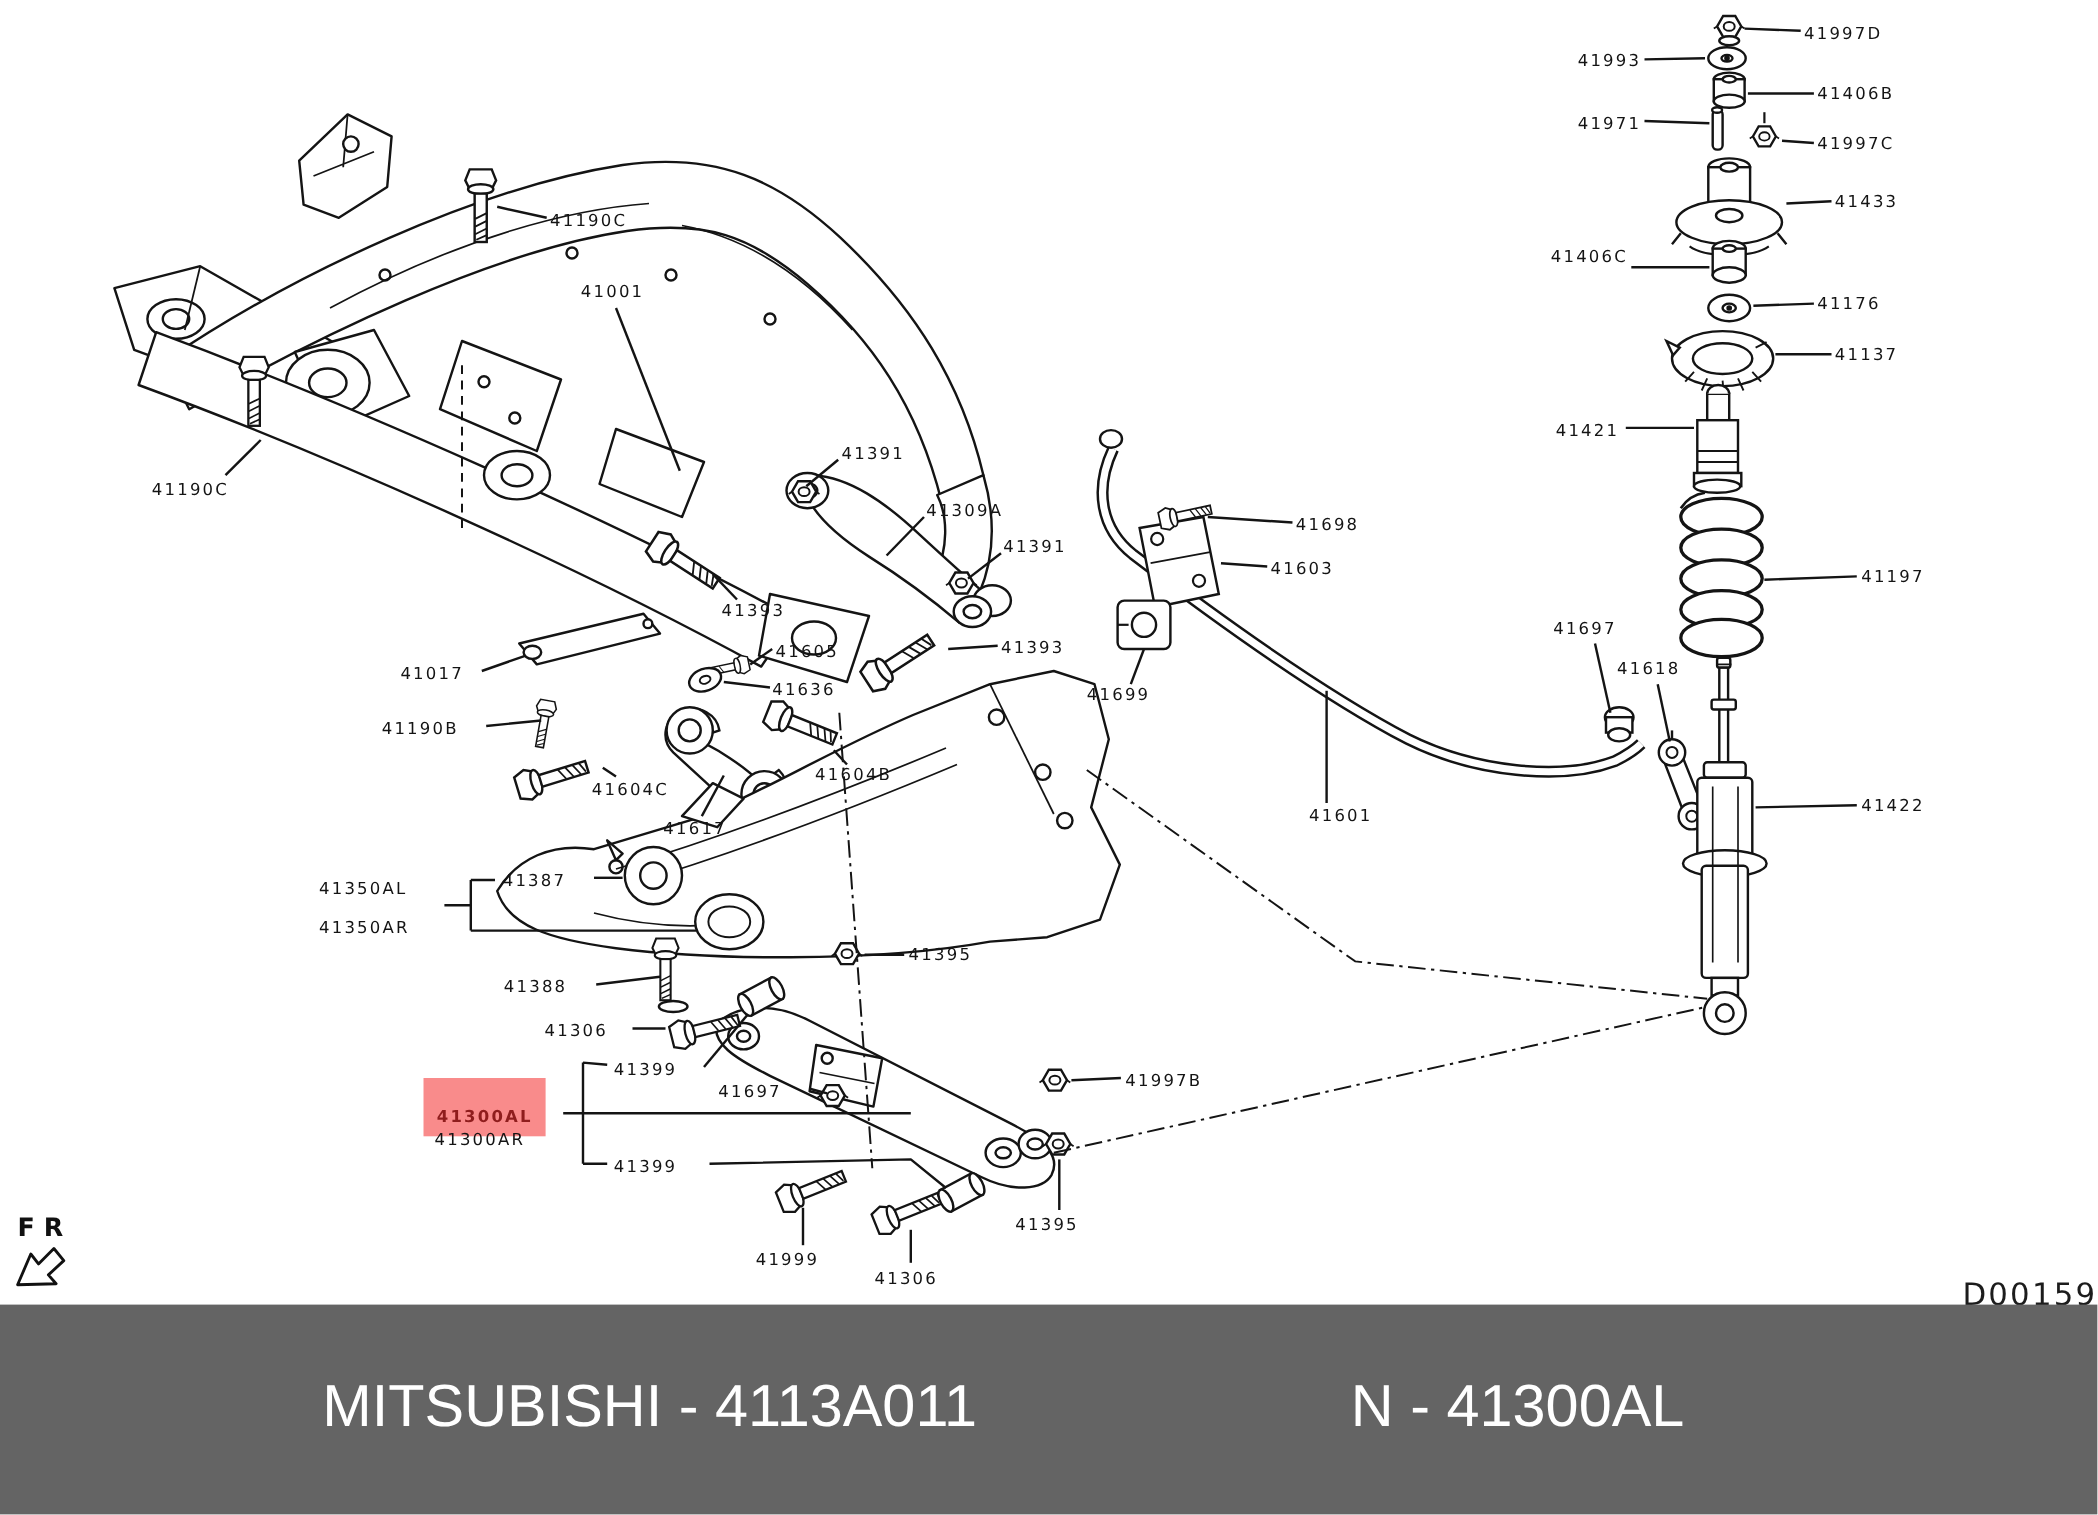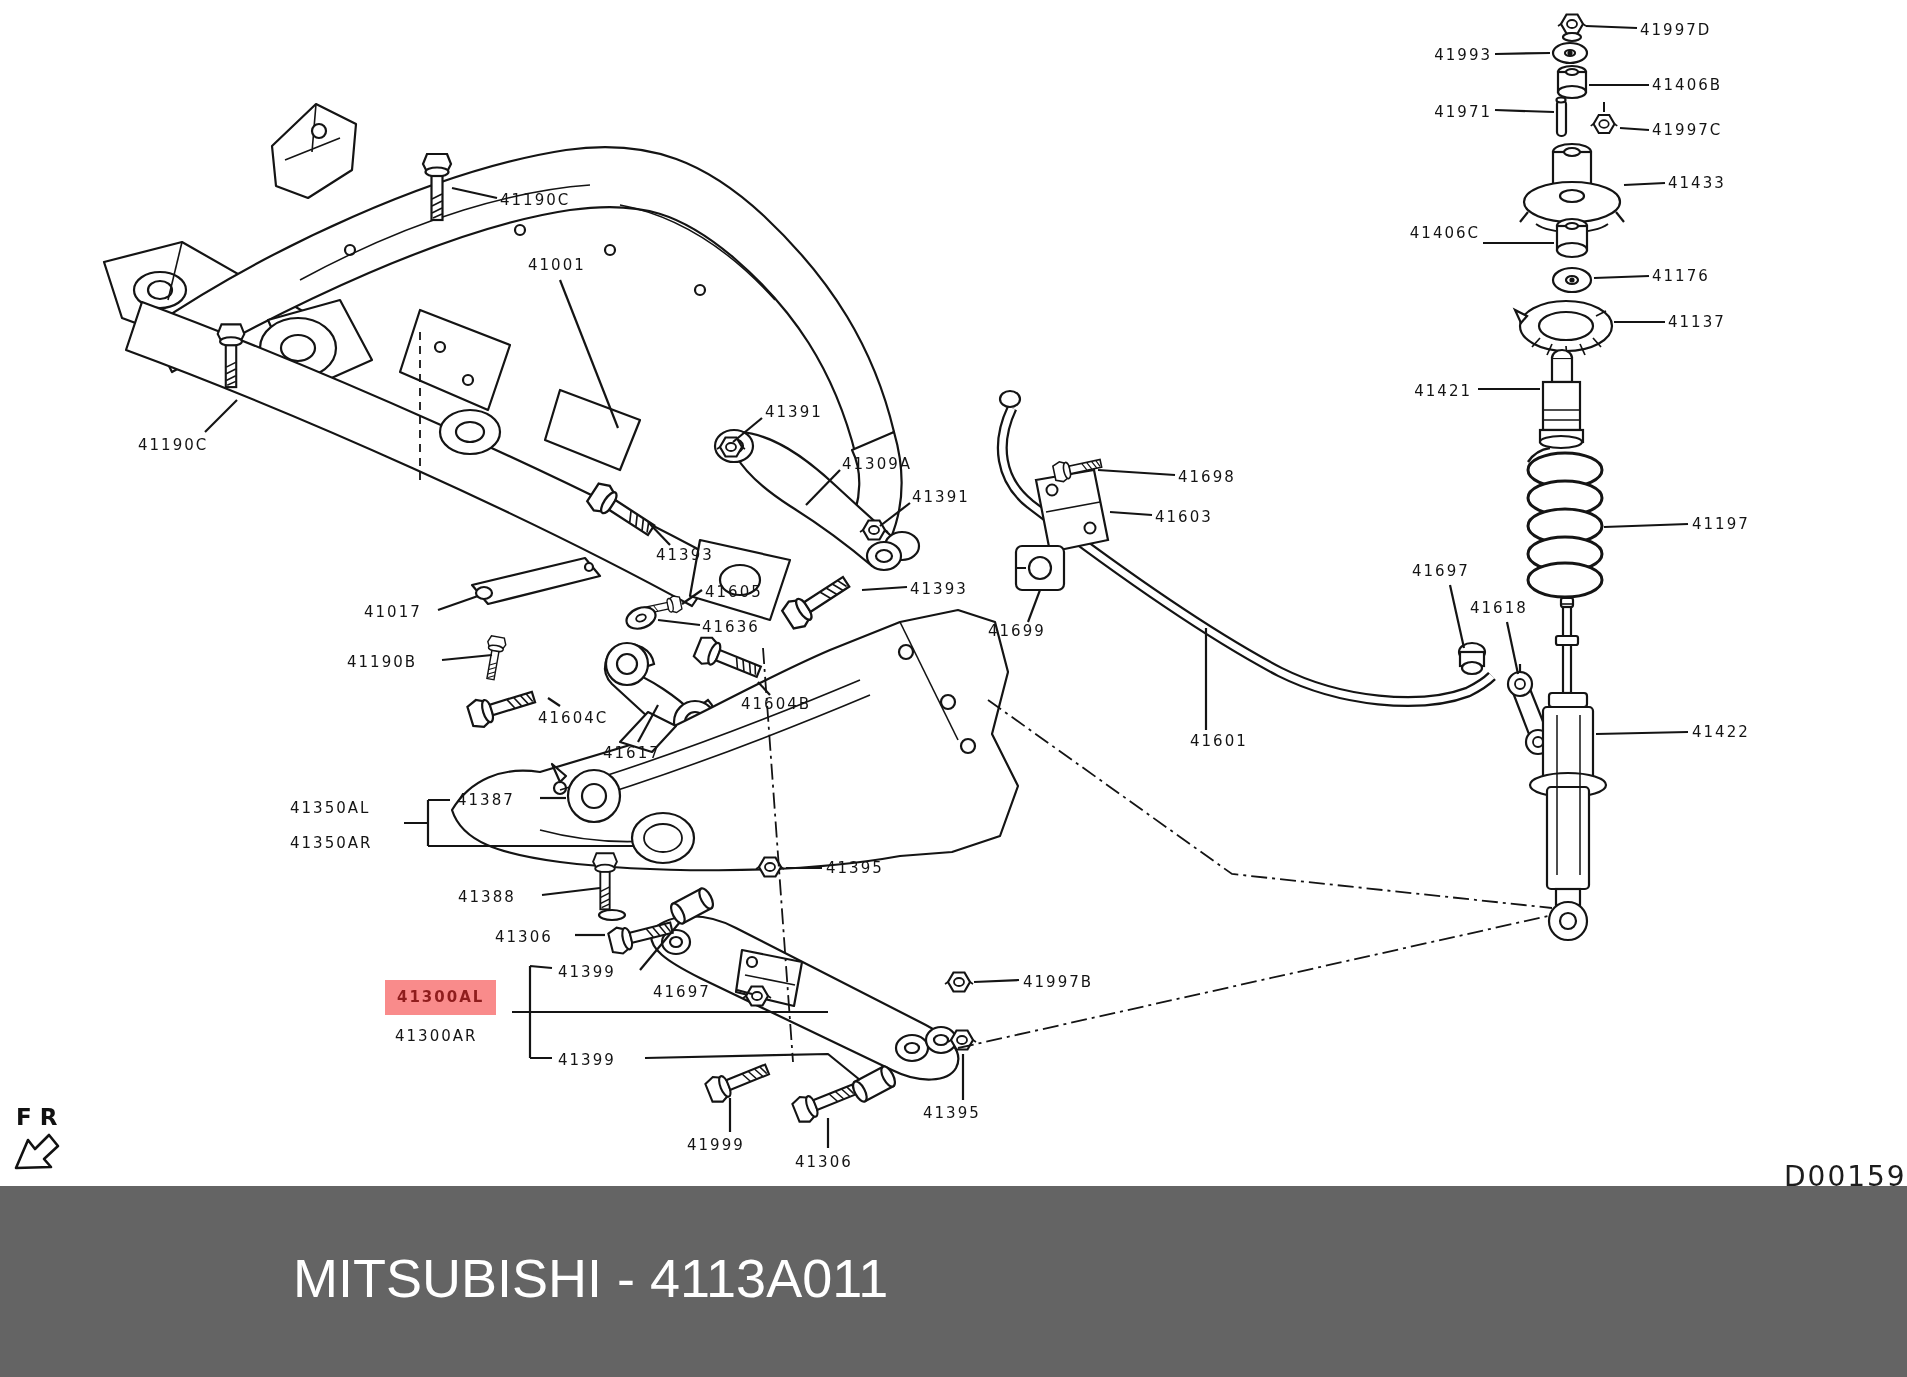--- a/index.html
+++ b/index.html
@@ -3,21 +3,21 @@
 <meta charset="utf-8">
 <style>
   html,body{margin:0;padding:0;background:#ffffff;}
   #stage{position:relative;width:1907px;height:1377px;background:#ffffff;overflow:hidden;
          font-family:"DejaVu Sans", sans-serif;}
   #drawing{position:absolute;left:0;top:0;width:1907px;height:1377px;}
   .plabel{position:absolute;font-size:15px;letter-spacing:2px;color:#141414;
           line-height:26px;white-space:nowrap;font-weight:500;}
   .plabel.right{transform:translateX(-100%);}
   .plabel.hl{background:var(--hl-bg,#f98b8b);color:var(--hl-fg,#8f1d1d);
-             padding:4px 12px 5px 12px;font-weight:bold;}
+             padding:22px 12px 5px 12px;font-weight:bold;}
   #fr-mark{position:absolute;left:16px;top:1104px;font-size:23px;font-weight:bold;
            letter-spacing:8px;color:#111;}
   #doc-code{position:absolute;left:1784px;top:1160px;font-size:28px;color:#1c1c1c;
             letter-spacing:2px;}
   #footer{position:absolute;left:0;top:1186px;width:1907px;height:191px;background:#646464;}
   #footer .seg{position:absolute;color:#ffffff;font-size:54px;line-height:76px;top:54px;
                font-family:"Liberation Sans", sans-serif;letter-spacing:0px;}
   #footer .seg.brand{left:293px;}
   #footer .seg.ref{left:1228px;}
 </style>
@@ -396,14 +396,15 @@
       <div class="plabel right" style="left: 1492px; top: 42px;">41993</div>
       <div class="plabel" style="left: 1640px; top: 17px;">41997D</div>
     </div>
 
   <div id="fr-mark">FR</div>
 
   <div id="doc-code">D00159</div>
 
   <div id="footer" style="background: rgb(100, 100, 100);">
     <div class="seg brand">MITSUBISHI - 4113A011</div>
+    <div class="seg ref">N - 41300AL</div>
   </div>
 </div>
 
 </body></html>

